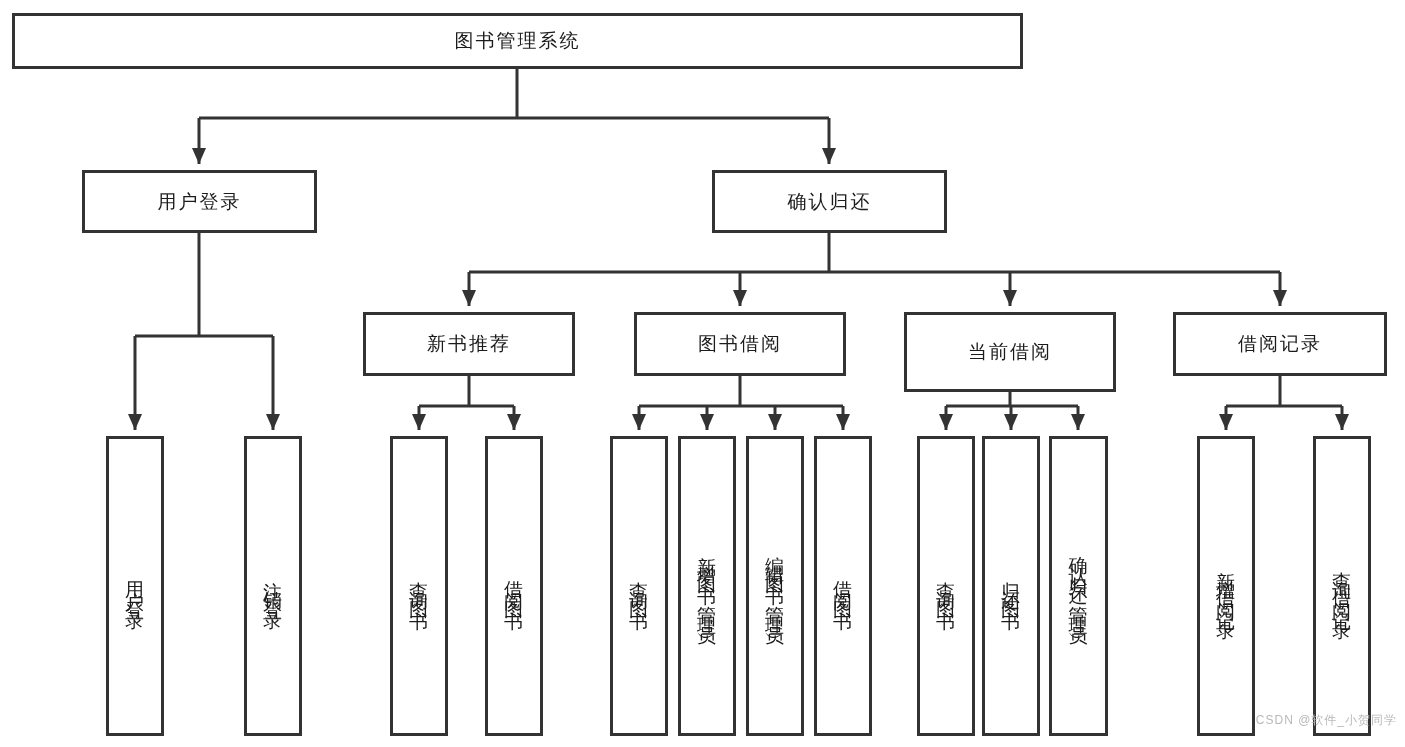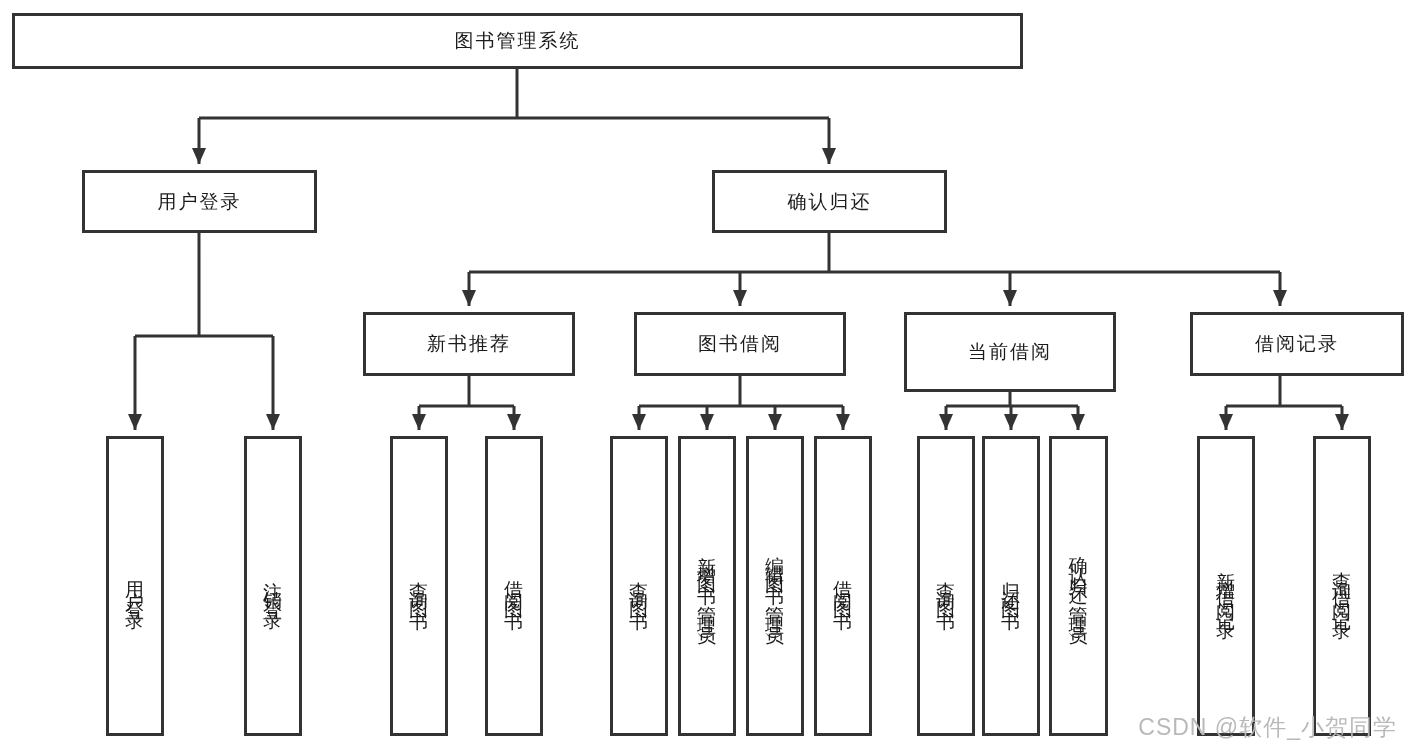--- a/index.html
+++ b/index.html
@@ -42,21 +42,21 @@
     text-orientation: mixed;
     letter-spacing: 10px;
     white-space: normal;
     line-height: 1;
   }
   .watermark {
     position: absolute;
     right: 8px;
     top: 712px;
     color: #b9b9b9;
-    font-size: 23px;
+    font-size: 12px;
     letter-spacing: 1px;
     white-space: nowrap;
   }
 </style>
 </head>
 <body>
 
 <div id="stage">
 
   <svg id="connectors" viewBox="0 0 1405 747" xmlns="http://www.w3.org/2000/svg">
@@ -103,21 +103,21 @@
   </svg>
 
   <div class="box" style="left:12px; top:13px; width:1011px; height:56px;">图书管理系统</div>
 
   <div class="box" style="left:82px; top:170px; width:235px; height:63px;">用户登录</div>
   <div class="box" style="left:712px; top:170px; width:235px; height:63px;">确认归还</div>
 
   <div class="box" style="left:634px; top:312px; width:212px; height:64px;">图书借阅</div>
   <div class="box" style="left:363px; top:312px; width:212px; height:64px;">新书推荐</div>
   <div class="box" style="left:904px; top:312px; width:212px; height:80px;">当前借阅</div>
-  <div class="box" style="left:1173px; top:312px; width:214px; height:64px;margin-left:17px;">借阅记录</div>
+  <div class="box" style="left:1173px; top:312px; width:214px; height:64px;">借阅记录</div>
 
   <div class="box vbox" style="left:106px; top:436px; width:58px; height:300px;">用户登录</div>
   <div class="box vbox" style="left:244px; top:436px; width:58px; height:300px;">注销登录</div>
 
   <div class="box vbox" style="left:390px; top:436px; width:58px; height:300px;">查询图书</div>
   <div class="box vbox" style="left:485px; top:436px; width:58px; height:300px;">借阅图书</div>
 
   <div class="box vbox" style="left:610px; top:436px; width:58px; height:300px;">查询图书</div>
   <div class="box vbox" style="left:678px; top:436px; width:58px; height:300px;">新增图书（管理员）</div>
   <div class="box vbox" style="left:746px; top:436px; width:58px; height:300px;">编辑图书（管理员）</div>

